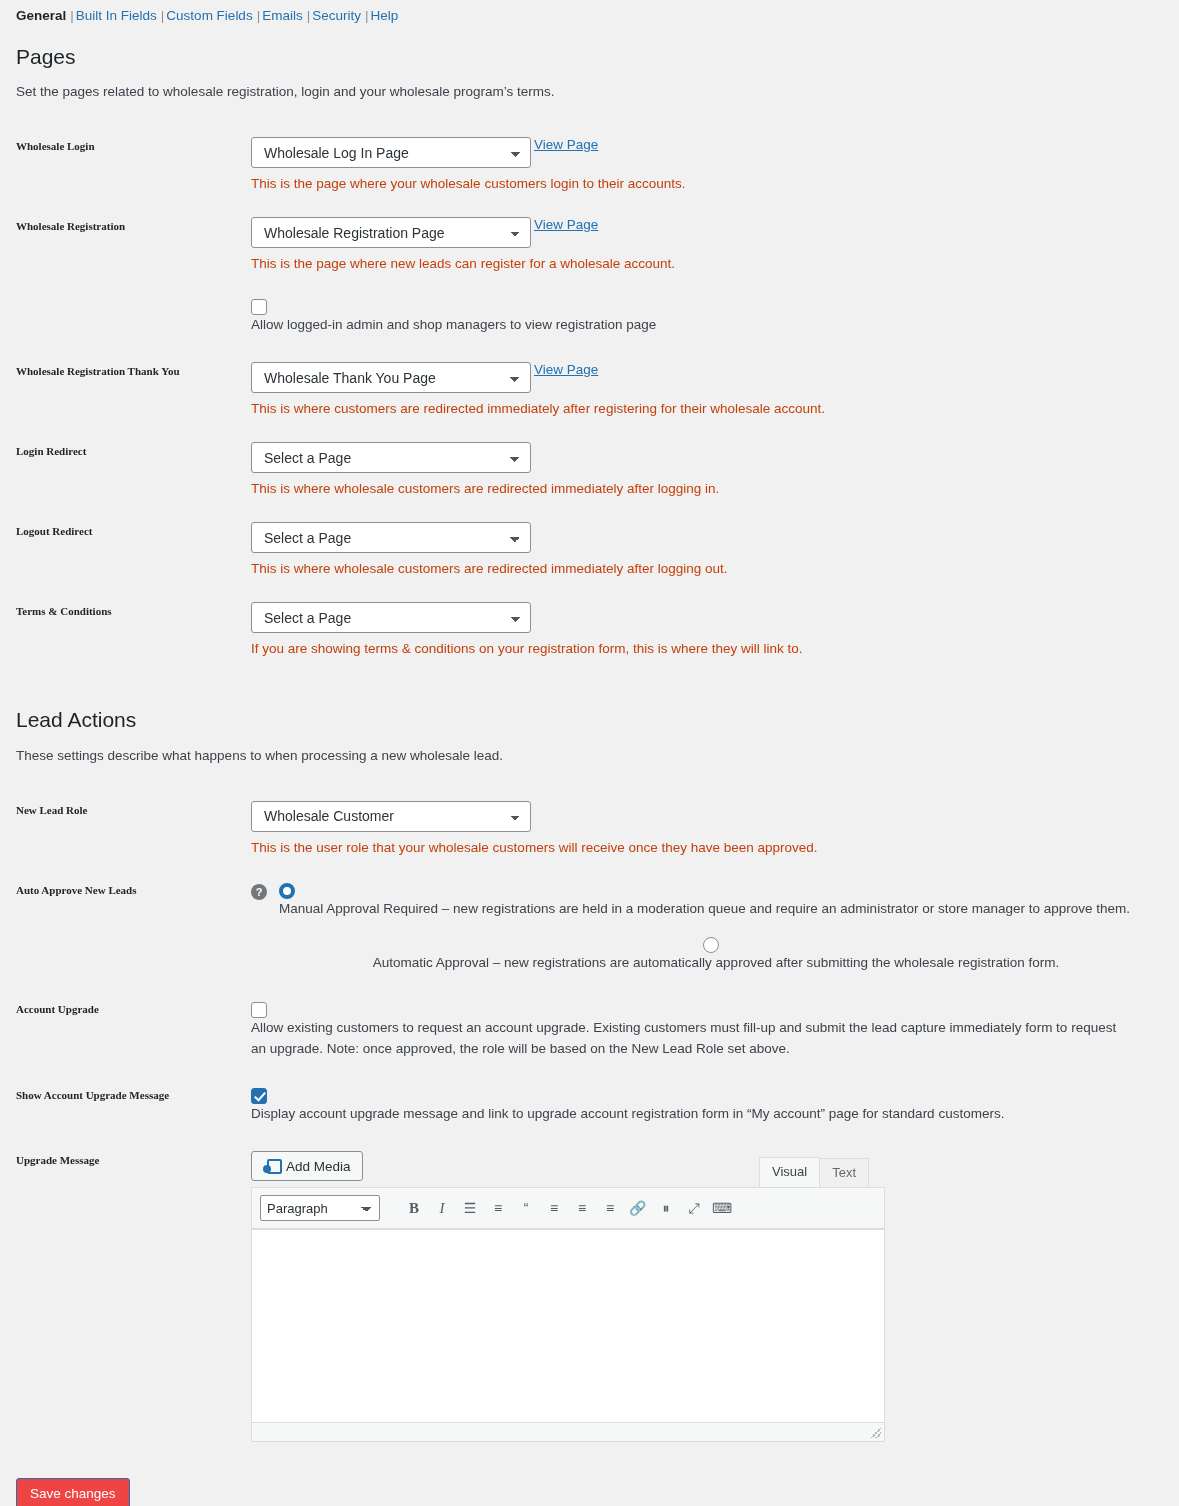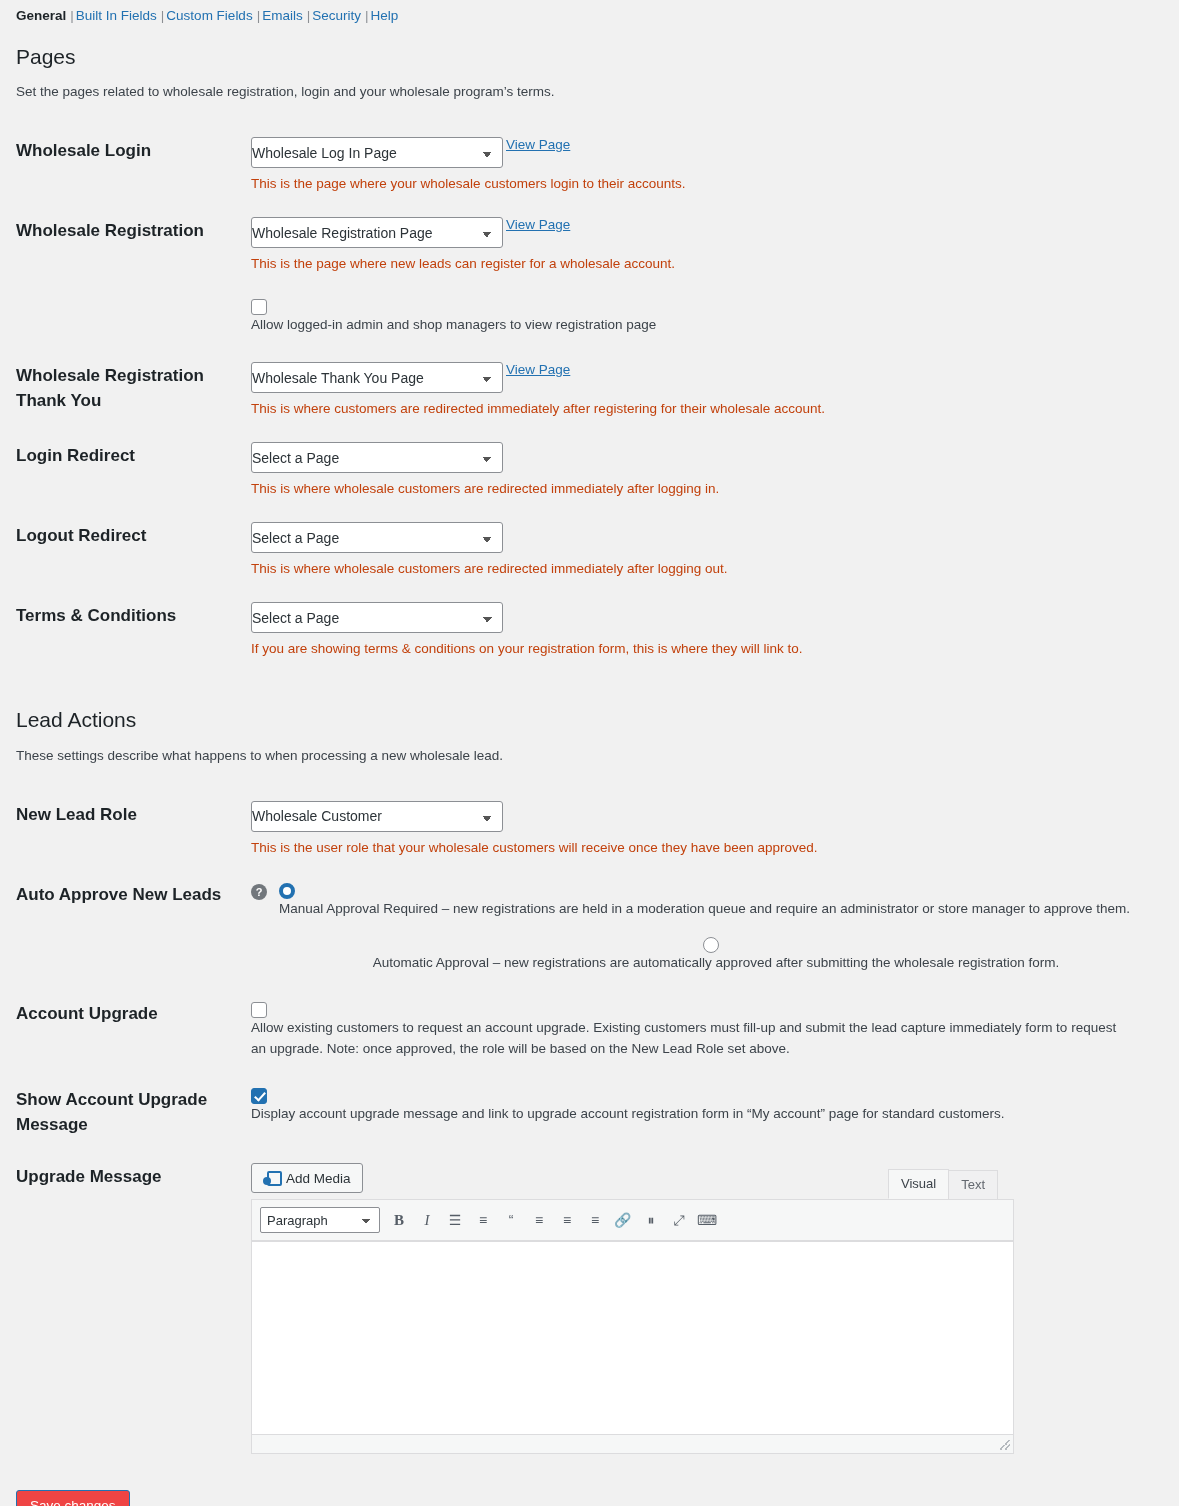--- a/index.html
+++ b/index.html
@@ -35,35 +35,36 @@
     margin: 0 0 26px 0;
     color: #3c434a;
   }
   h2.section-title.lead { margin-top: 36px; }
 
   table.form-table { width: 100%; border-collapse: collapse; }
   table.form-table tr { vertical-align: top; }
   table.form-table th {
     width: 235px;
     text-align: left;
-    font-size: 17px;
+    font-size: 11px;
     font-weight: bold;
     color: #1d2327;
     padding: 14px 10px 14px 0;
     line-height: 1.45;
+    font-family: Liberation Serif, serif;
   }
   table.form-table td {
     padding: 12px 10px 14px 0;
     font-size: 13.5px;
   }
 
   select.page-select {
-    width: 252px;
+    width: 280px;
     height: 31px;
-    padding: 3px 24px 3px 0;
+    padding: 3px 24px 3px 12px;
     font-size: 14px;
     font-family: "Liberation Sans", sans-serif;
     color: #2c3338;
     background: #fff;
     border: 1px solid #8c8f94;
     border-radius: 3px;
     -webkit-appearance: none;
     appearance: none;
     background-image:
       linear-gradient(45deg, transparent 50%, #555 50%),
@@ -137,21 +138,21 @@
     text-align: center;
     font-weight: bold;
     margin-right: 12px;
     margin-top: 3px;
     flex: 0 0 auto;
     cursor: help;
   }
   td.with-help { display: flex; }
 
   
-  .editor-block { width: 763px; }
+  .editor-block { width: 634px; }
   .addmedia-row { position: relative; height: 36px; }
   .btn-addmedia {
     display: inline-flex;
     align-items: center;
     gap: 7px;
     height: 30px;
     padding: 0 11px;
     background: #f6f7f7;
     border: 1px solid #8c8f94;
     border-radius: 3px;
@@ -213,21 +214,21 @@
   select.para-select {
     width: 120px;
     height: 26px;
     font-size: 13px;
     font-family: "Liberation Sans", sans-serif;
     color: #2c3338;
     background: #fff;
     border: 1px solid #8c8f94;
     border-radius: 2px;
     padding: 1px 20px 1px 6px;
-    margin-right: 4px;
+    margin-right: 19px;
     -webkit-appearance: none;
     appearance: none;
     background-image:
       linear-gradient(45deg, transparent 50%, #555 50%),
       linear-gradient(135deg, #555 50%, transparent 50%);
     background-position:
       calc(100% - 13px) 11px,
       calc(100% - 8px) 11px;
     background-size: 5px 5px, 5px 5px;
     background-repeat: no-repeat;

